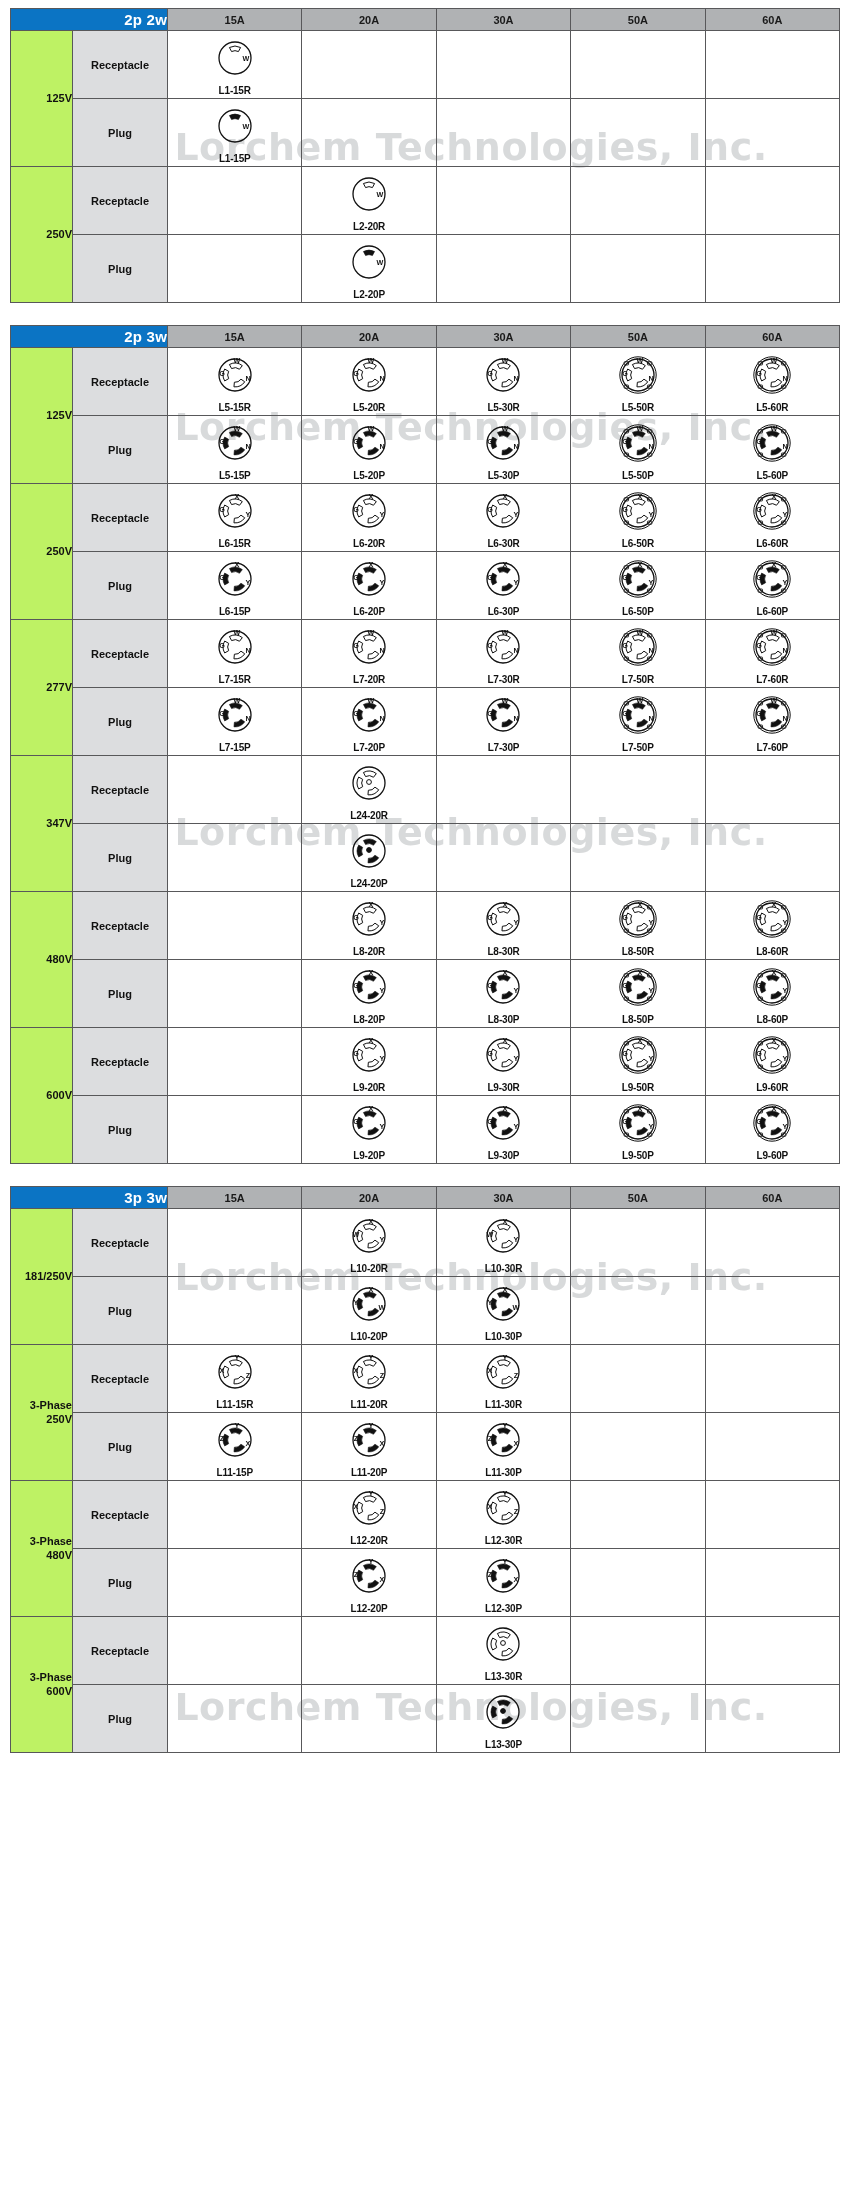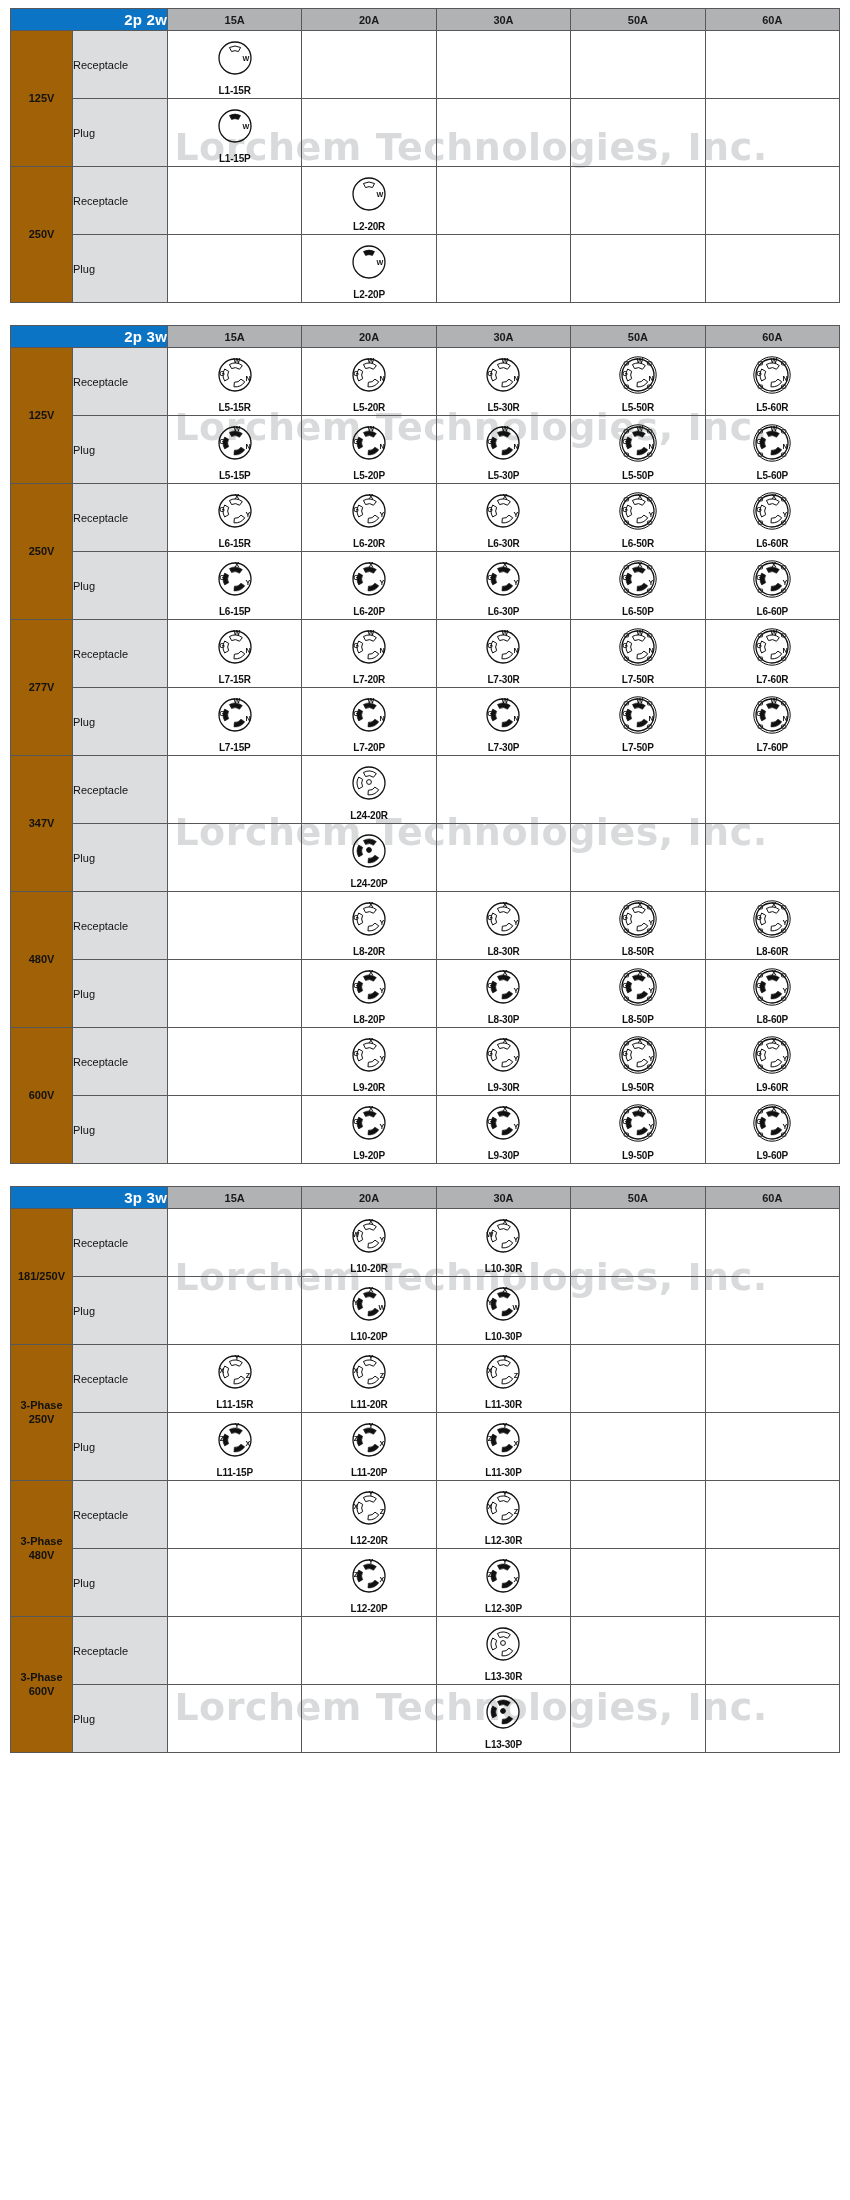--- a/index.html
+++ b/index.html
@@ -35,26 +35,26 @@
 
   th.blue-hdr {
     background:#0b74c4; color:#ffffff; font-size:15px; font-weight:bold;
     height:22px; text-align:right; letter-spacing:.2px;
   }
   th.amp-hdr {
     background:#b0b2b4; color:#1a1a1a; font-size:11px; font-weight:bold;
     height:22px; text-align:center;
   }
   td.volt-cell {
-    background:#a16207; color:#111; font-size:11px; font-weight:bold;
-    text-align:center; vertical-align:middle; line-height:1.25;
+    background:#bef264; color:#111; font-size:11px; font-weight:bold;
+    text-align:right; vertical-align:middle; line-height:1.25;
   }
   td.type-cell {
-    background:#dcdddf; color:#111; font-size:11px; font-weight:normal;
-    vertical-align:middle;
+    background:#dcdddf; color:#111; font-size:11px; font-weight:bold;
+    text-align:center; vertical-align:middle;
   }
   td.conn-cell {
     background:transparent; text-align:center; vertical-align:middle;
     height:60px; padding:3px 0 2px;
   }
   td.conn-cell.empty { }
 
   .conn { display:flex; flex-direction:column; align-items:center; justify-content:center; }
   .conn svg { display:block; }
   .conn .lbl { font-size:10px; font-weight:bold; color:#111; margin-top:1px;

